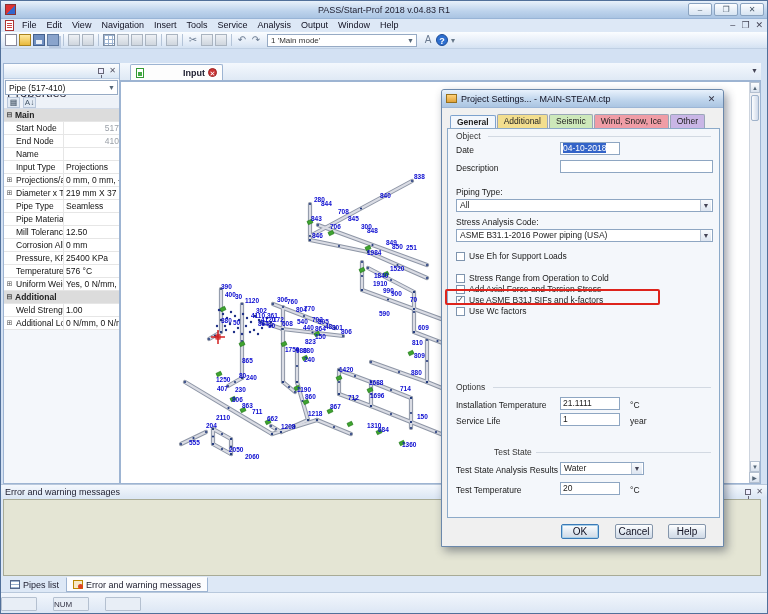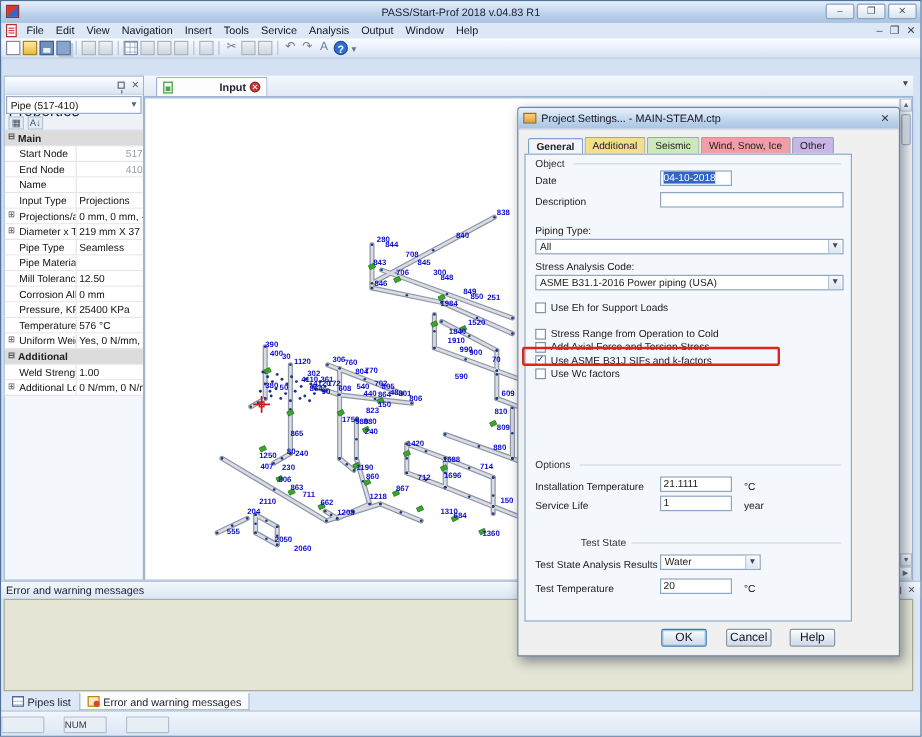--- a/index.html
+++ b/index.html
@@ -96,21 +96,21 @@
   .ico-errlist { width:10px; height:9px; background:#f7e9c8; border:1px solid #b80; position:relative; }
   .ico-errlist::after { content:""; position:absolute; right:-1px; bottom:-1px; width:5px; height:5px; border-radius:50%; background:#d42; }
 
   
   .statusbar { position:absolute; left:0; top:591px; width:100%; height:22px; background:linear-gradient(#f2f6fc,#dbe6f4); border-top:1px solid #b8c8dc; display:flex; align-items:center; font-size:9px; color:#223; }
   .sb-text { flex:1; padding-left:5px; }
   .sb-cell { width:36px; height:14px; border:1px solid #b4c0d0; border-radius:1px; background:#e8eef6; margin-right:16px; text-align:left; line-height:13px; font-size:8px; color:#334; }
   .sb-grip { width:12px; height:14px; }
 
   
-  .dialog { position:absolute; left:430px; top:88px; width:319px; height:458px; background:#f0f0f0;
+  .dialog { position:absolute; left:440px; top:88px; width:283px; height:458px; background:#f0f0f0;
     border:1px solid #6b88ab; border-radius:3px 3px 0 0; box-shadow:3px 4px 10px rgba(30,40,60,.45); }
   .dlg-title { height:18px; background:linear-gradient(#e9f2fc,#bed4ec 60%,#abc5e2); border-bottom:1px solid #9cb6d6; border-radius:3px 3px 0 0; display:flex; align-items:center; padding:0 4px; }
   .dlg-icon { width:11px; height:9px; background:linear-gradient(#ffd27a,#e0a23a); border:1px solid #96701e; margin-right:4px; }
   .dlg-title-text { flex:1; font-size:9px; color:#112; }
   .dlg-close { width:15px; height:13px; text-align:center; line-height:12px; font-size:9px; color:#334; border:1px solid transparent; }
   .dlg-tabs { position:absolute; left:8px; top:24px; display:flex; gap:1px; }
   .dlg-tab { height:14px; line-height:13px; padding:0 6px; font-size:8.5px; border:1px solid #9aa6b8; border-bottom:none; border-radius:2px 2px 0 0; color:#222; }
   .dlg-tab.active { font-weight:bold; position:relative; top:1px; height:15px; border-color:#7da2ce; }
   .dlg-page { position:absolute; left:5px; top:38px; width:273px; height:390px; background:#f4f7fb; border:1px solid #8caac9; }
   .fld-label { position:absolute; font-size:8.5px; color:#1a1a1a; white-space:nowrap; }
@@ -182,20 +182,24 @@
         <span class="tbsep"></span>
         <span class="tbico ic-gray"></span>
         <span class="tbsep"></span>
         <span class="tbico ic-glyph">✂</span>
         <span class="tbico ic-gray"></span>
         <span class="tbico ic-gray"></span>
         <span class="tbsep"></span>
         <span class="tbico ic-glyph">↶</span>
         <span class="tbico ic-glyph">↷</span>
       </span>
+    <div class="mode-combo">
+      <span>1 'Main mode'</span>
+      <span class="arrow">▼</span>
+    </div>
     <span class="tbico ic-glyph">A</span>
     <span class="tbico ic-help">?</span>
     <span class="tb-overflow">▾</span>
   </div>
 
   <div class="main">
 
     <div class="props">
       <div class="props-header">
         <span class="props-title">Properties</span>

